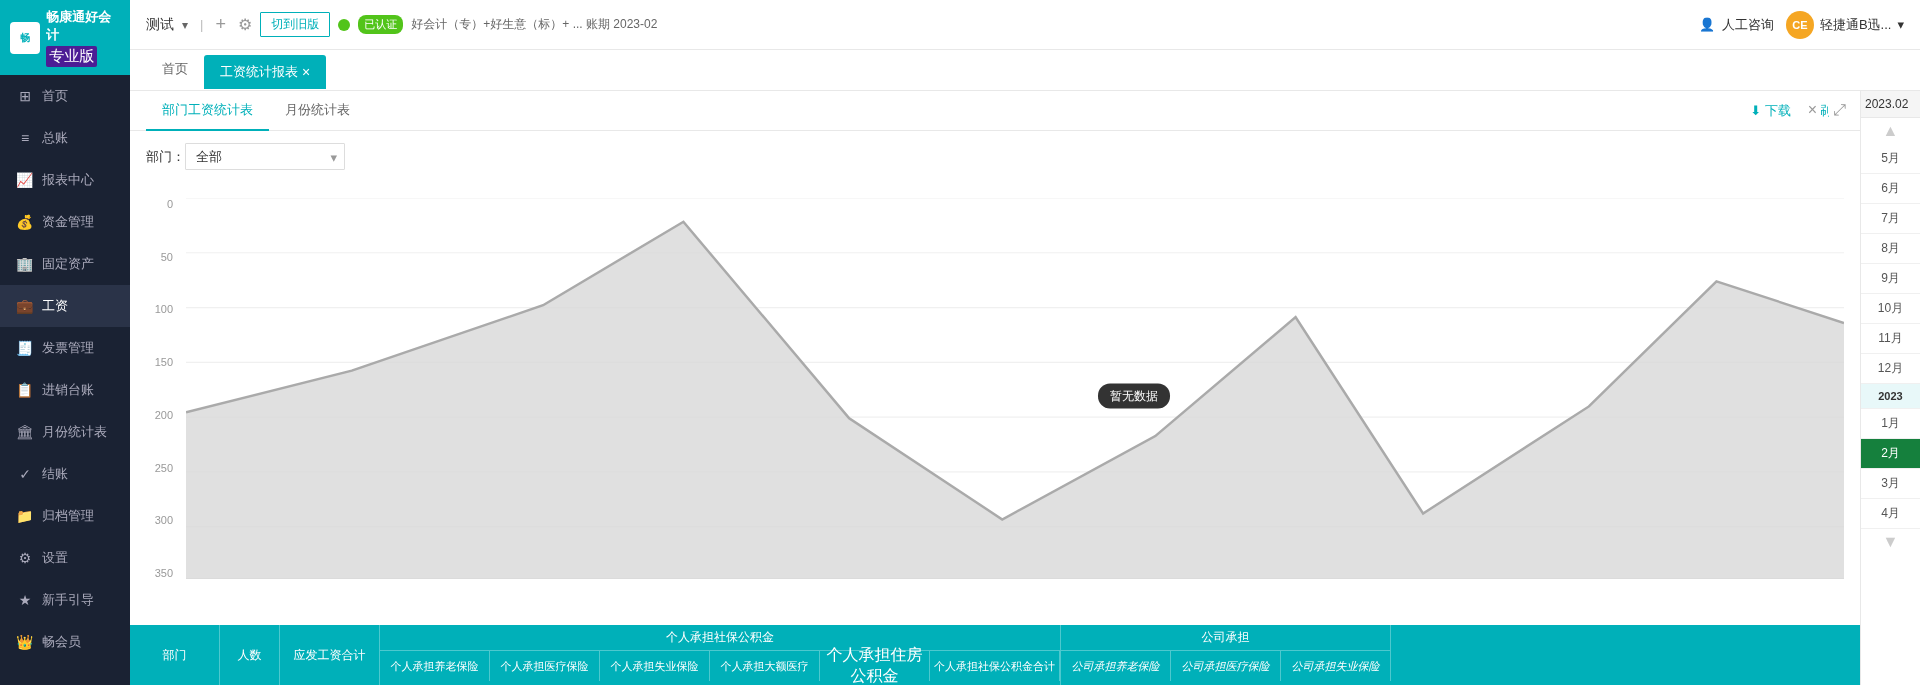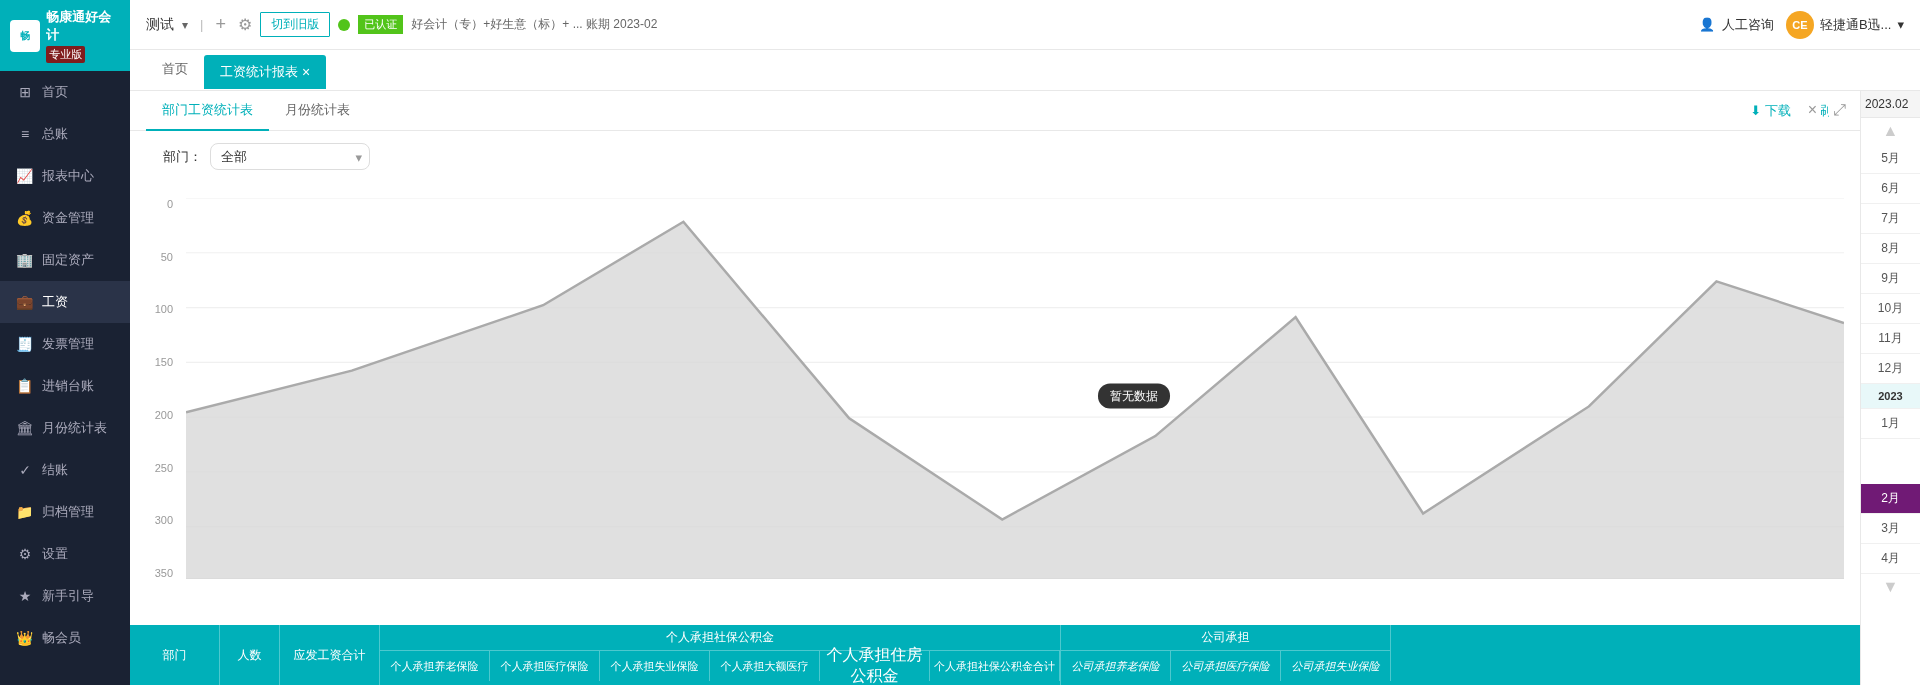--- a/index.html
+++ b/index.html
@@ -30,23 +30,23 @@
       background: white;
       border-radius: 4px;
       display: flex;
       align-items: center;
       justify-content: center;
       font-size: 10px;
       color: #00b0b9;
       font-weight: bold;
     }
     .sidebar-logo-badge {
-      background: #7f1d1d;
+      background: #4c1d95;
       color: white;
-      font-size: 11px;
+      font-size: 15px;
       padding: 1px 3px;
       border-radius: 2px;
       margin-top: 2px;
       display: inline-block;
     }
     .sidebar-item {
       display: flex;
       align-items: center;
       gap: 8px;
       padding: 12px 16px;
@@ -86,21 +86,21 @@
       background: white;
       padding: 3px 10px;
       border-radius: 1px;
       cursor: pointer;
       font-size: 12px;
     }
     .topbar-badge {
       background: #52c41a;
       color: white;
       padding: 2px 6px;
-      border-radius: 0;
+      border-radius: 8px;
       font-size: 11px;
     }
     .topbar-info { color: #666; font-size: 12px; }
     .topbar-right { margin-left: auto; display: flex; align-items: center; gap: 12px; }
     .topbar-user { display: flex; align-items: center; gap: 6px; color: #333; font-size: 13px; cursor: pointer; }
     .avatar { width: 28px; height: 28px; border-radius: 50%; background: #f5a623; display: flex; align-items: center; justify-content: center; color: white; font-size: 11px; font-weight: bold; }
 
     
     .tabbar {
       background: white;
@@ -169,29 +169,28 @@
       font-weight: 500;
     }
     .subtab-actions { margin-left: auto; display: flex; gap: 12px; color: #00b0b9; font-size: 13px; cursor: pointer; }
     .subtab-action { display: flex; align-items: center; gap: 4px; }
 
     
     .filters {
       padding: 12px 16px;
       display: flex;
       align-items: center;
-      gap: 8px;
-      background: white;
-      flex-shrink: 0;
-      margin-left: 17px;
+      gap: 0;
+      background: white;
+      flex-shrink: 0;
     }
     .filter-label { color: #333; font-size: 13px; }
     .filter-select {
       border: 1px solid #ddd;
-      border-radius: 8px;
+      border-radius: 1px;
       padding: 5px 28px 5px 10px;
       font-size: 13px;
       color: #333;
       background: white;
       width: 160px;
       appearance: none;
       cursor: pointer;
       position: relative;
     }
     .filter-select-wrap { position: relative; display: inline-block; }
@@ -282,21 +281,21 @@
     .date-nav { color: #ccc; font-size: 16px; cursor: pointer; padding: 4px 0; }
     .date-item {
       width: 100%;
       text-align: center;
       padding: 6px 4px;
       font-size: 12px;
       color: #555;
       cursor: pointer;
       border-bottom: 1px solid #f0f0f0;
     }
-    .date-item.active { background: #701a75; color: white; margin-top: 45px; }
+    .date-item.active { background: #15803d; color: white; }
     .date-item.year-label { font-weight: bold; color: #333; background: #e8f8f9; font-size: 11px; }
 
     
     .overlay-controls {
       position: absolute;
       top: 8px;
       right: 70px;
       display: flex;
       gap: 8px;
       z-index: 10;

